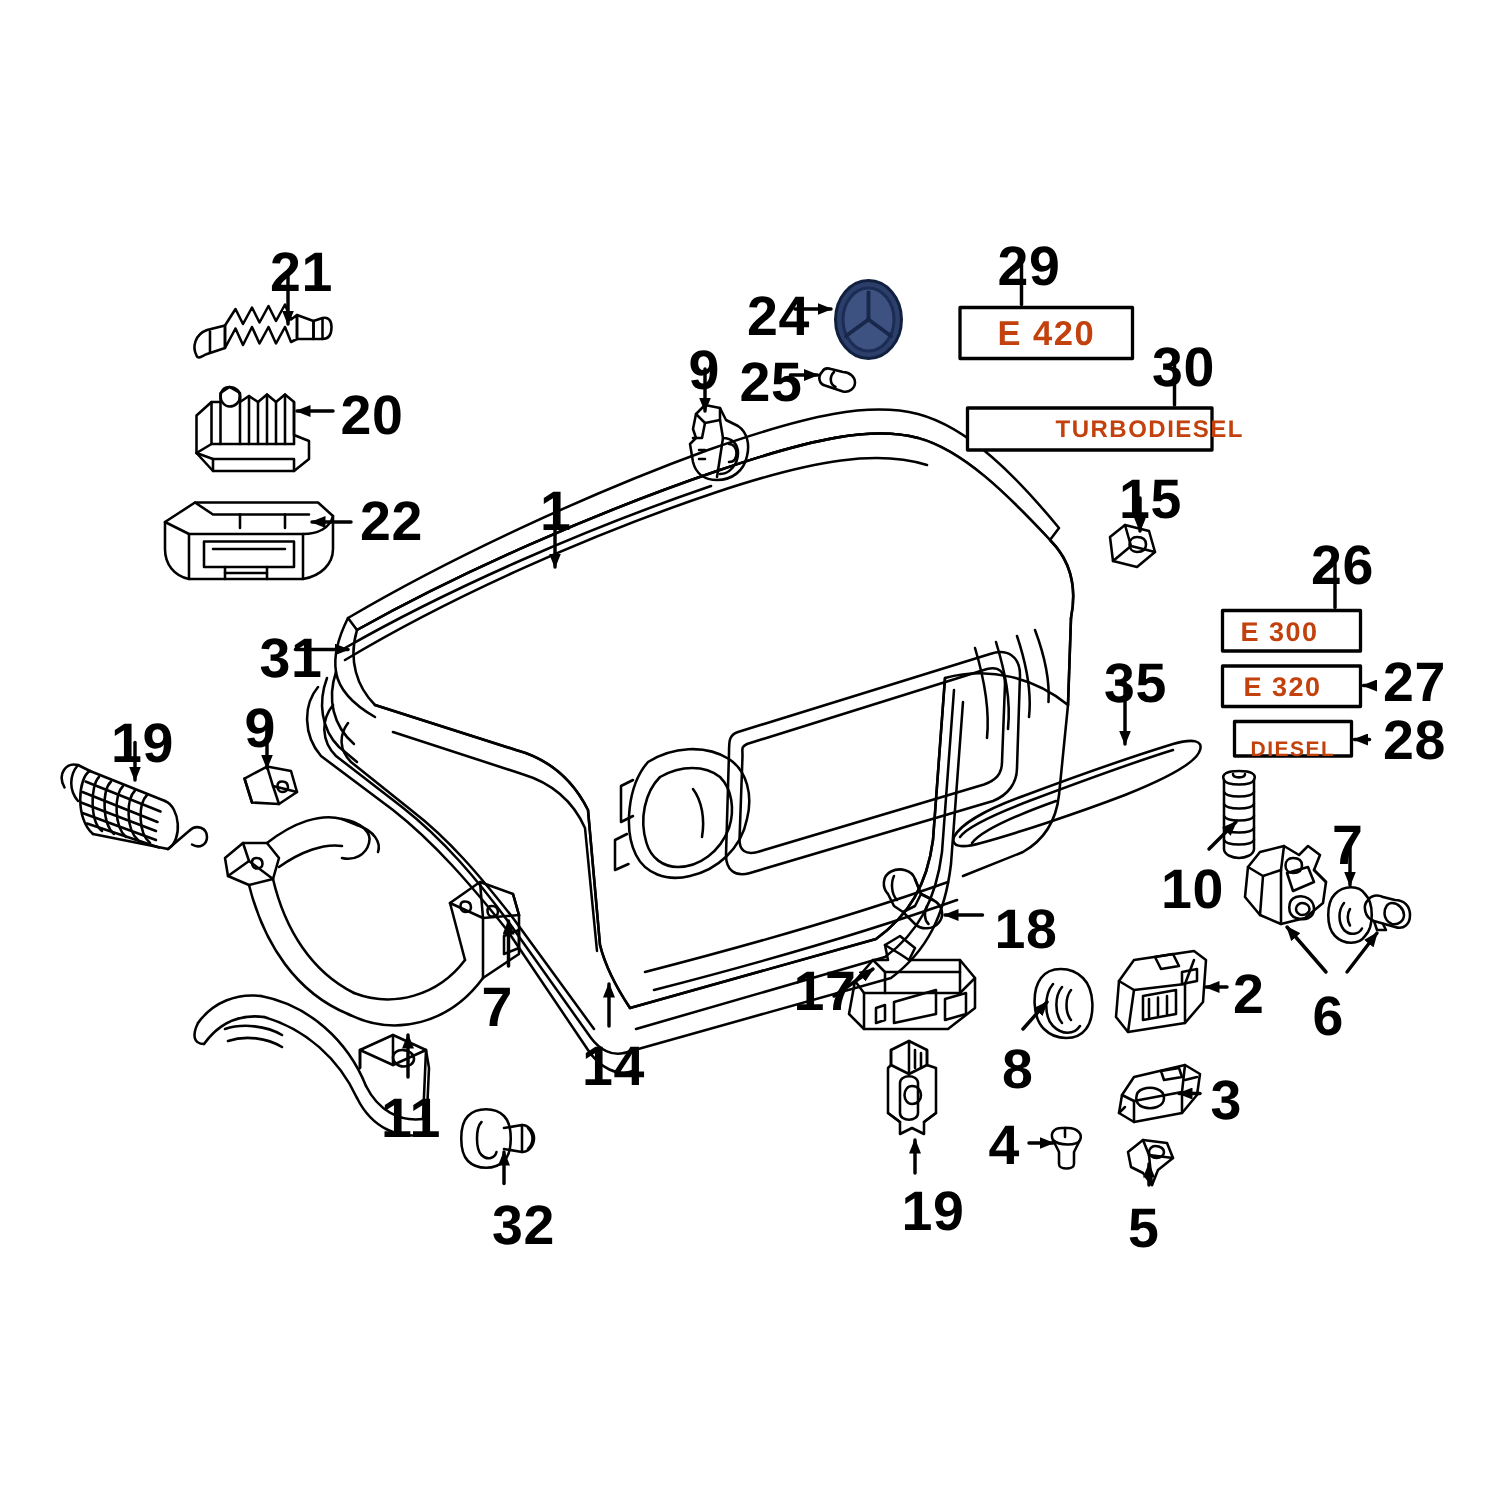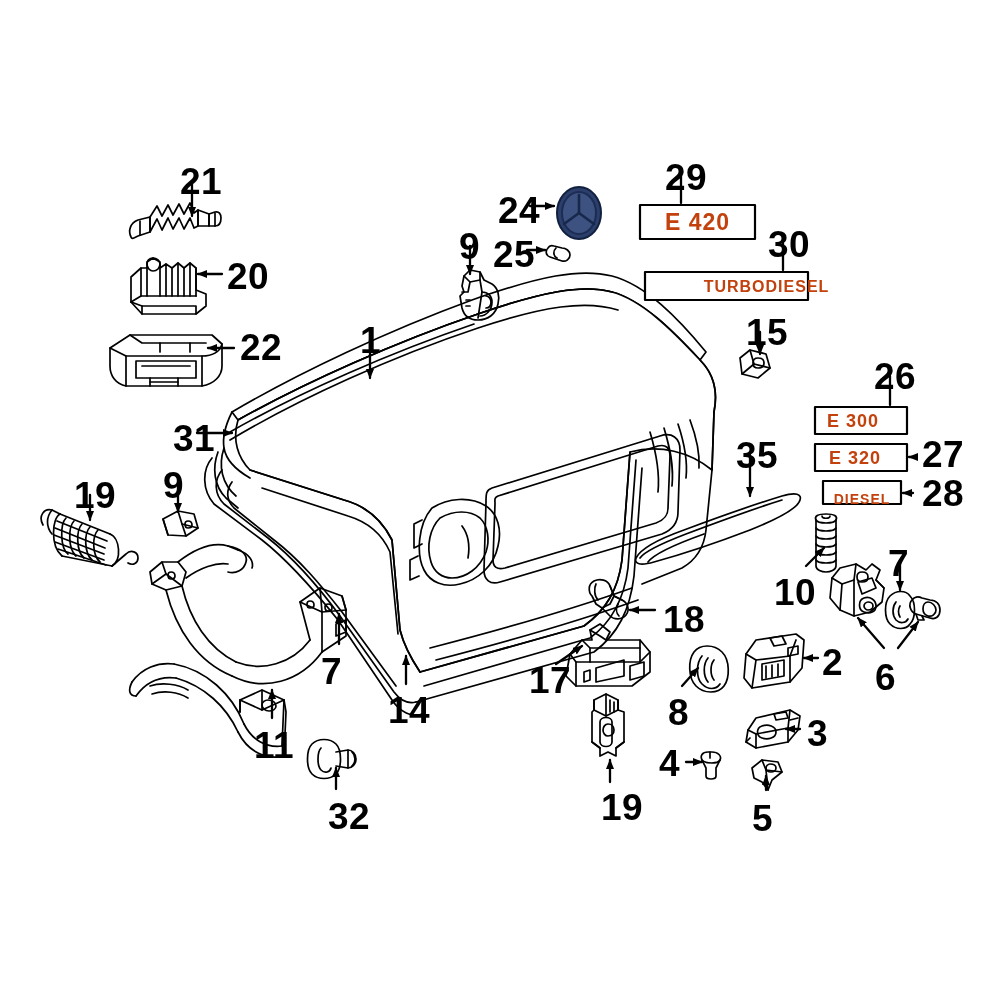--- a/index.html
+++ b/index.html
@@ -491,21 +491,21 @@
   <div class="callout" style="left:888px;top:545px">7</div>
   <div class="callout" style="left:668px;top:694px">8</div>
   <div class="callout" style="left:459px;top:228px">9</div>
   <div class="callout" style="left:321px;top:653px">7</div>
   <div class="callout" style="left:254px;top:727px">11</div>
   <div class="callout" style="left:74px;top:477px">19</div>
   <div class="callout" style="left:163px;top:467px">9</div>
   <div class="callout" style="left:388px;top:692px">14</div>
   <div class="callout" style="left:746px;top:314px">15</div>
   <div class="callout" style="left:774px;top:574px">10</div>
-  <div class="callout" style="left:529px;top:662px">17</div>
+  <div class="callout" style="left:529px;top:642px">17</div>
   <div class="callout" style="left:663px;top:601px">18</div>
   <div class="callout" style="left:601px;top:789px">19</div>
   <div class="callout" style="left:227px;top:258px">20</div>
   <div class="callout" style="left:180px;top:163px">21</div>
   <div class="callout" style="left:240px;top:329px">22</div>
   <div class="callout" style="left:736px;top:437px">35</div>
   <div class="callout" style="left:498px;top:192px">24</div>
   <div class="callout" style="left:493px;top:236px">25</div>
   <div class="callout" style="left:874px;top:358px">26</div>
   <div class="callout" style="left:922px;top:436px">27</div>

